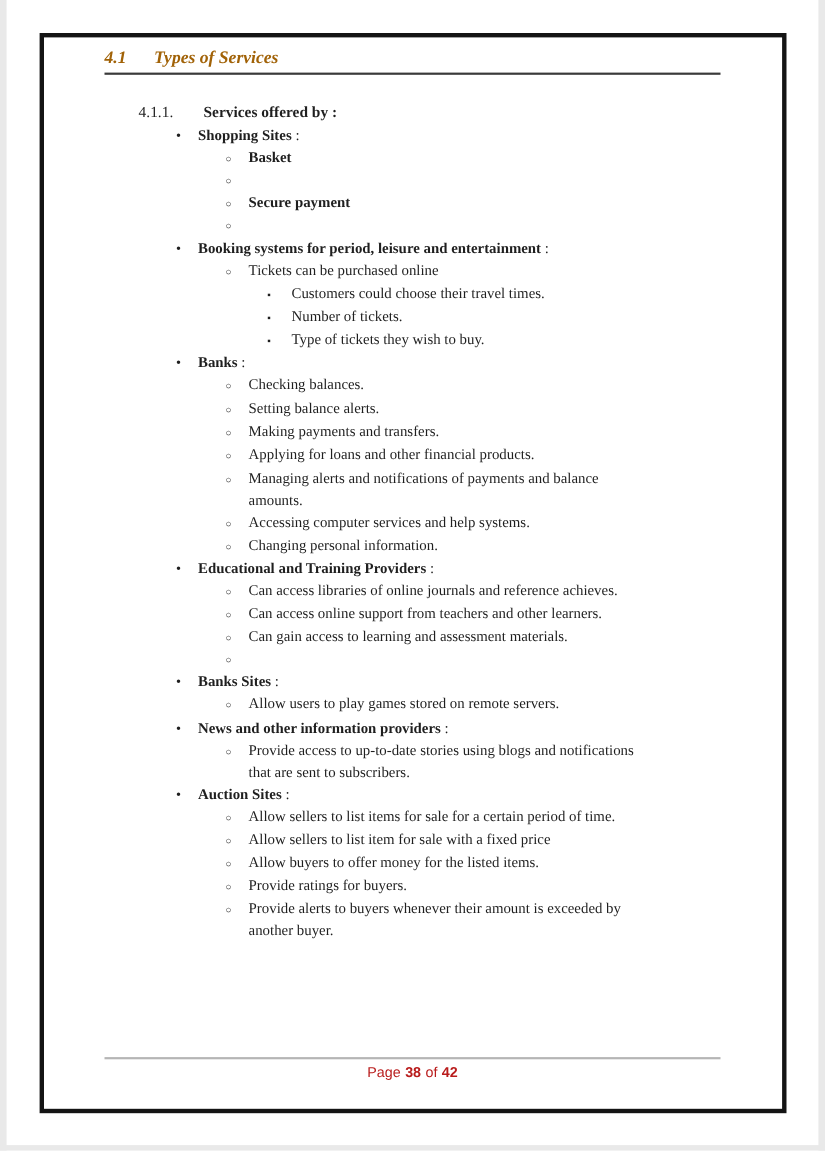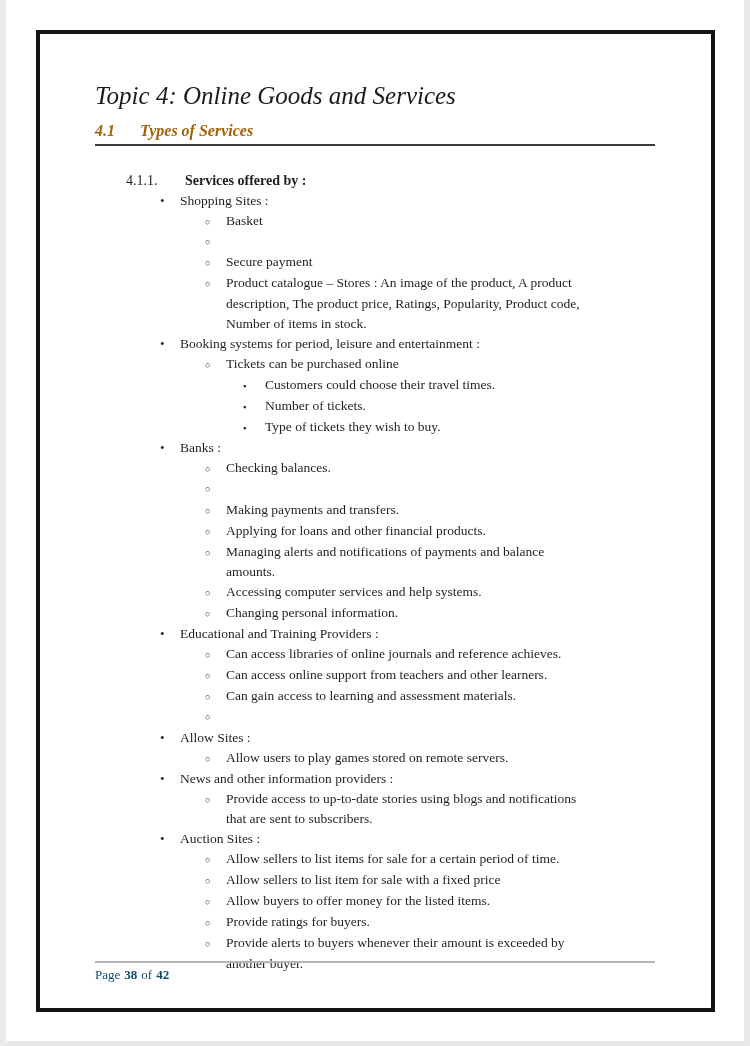--- a/index.html
+++ b/index.html
@@ -35,42 +35,41 @@
   .sub-heading { margin-top:25px; font-size:14px; line-height:20.1px; }
   .sub-num { display:inline-block; width:43px; font-weight:normal;margin-left:31px; }
   .sub-text { font-weight:bold;margin-left:16px; }
 
   .li { display:flex; align-items:baseline; font-size:13.5px; line-height:20.1px; }
   .li .m { flex:0 0 auto; text-align:left; }
   .li .t { flex:1 1 auto; }
   .l1 { padding-left:65px; }  .l1 .m { width:20px; font-size:13px; }
   .l2 { padding-left:110px; } .l2 .m { width:21px; font-size:9px; }
   .l3 { padding-left:148px; } .l3 .m { width:22px; font-size:9px; }
-  b { font-weight:normal; }
+  b { font-weight:bold; }
 
   .footer { position:absolute; left:55px; top:927px; width:560px; }
   .footer-rule { border-top:2px solid #b5b5b5; height:0; }
   .footer-text {
-    margin-top:4px; text-align:left;
-    font-family:Liberation Serif, serif; font-size:13px; color:#0c4a6e;
+    margin-top:4px; text-align:center;
+    font-family:Liberation Sans, sans-serif; font-size:13px; color:#b91c1c;
   }
   .footer-text .sp { margin-right:4px; }
   .footer-text .num { font-weight:bold; }
 </style>
 </head>
 <body>
 
 <div class="edge-strip edge-left"></div>
 <div class="edge-strip edge-right"></div>
 <div class="edge-strip edge-bottom"></div>
 
 <div class="frame">
   <div class="content">
 
-    <h1 class="doc-title">Topic 4: Online Goods and Services</h1>
 
     <div class="sec-heading">
       <span class="sec-num">4.1</span><span class="sec-title">Types of Services</span>
     </div>
 
     <div class="sub-heading">
       <span class="sub-num">4.1.1.</span><span class="sub-text">Services offered by :</span>
     </div>
 
     <div id="list">
@@ -84,21 +83,20 @@
         </div>
         <div class="li l2">
           <span class="m">○</span>
         </div>
         <div class="li l2">
           <span class="m">○</span>
           <span class="t"><b>Secure payment</b></span>
         </div>
         <div class="li l2">
           <span class="m">○</span>
-          <span class="t"><b>Product catalogue</b> – Stores : An image of the product, A product<br>description, The product price, Ratings, Popularity, Product code,<br>Number of items in stock.</span>
         </div>
         <div class="li l1">
           <span class="m">•</span>
           <span class="t"><b>Booking systems for period, leisure and entertainment</b> :</span>
         </div>
         <div class="li l2">
           <span class="m">○</span>
           <span class="t">Tickets can be purchased online</span>
         </div>
         <div class="li l3">
@@ -116,20 +114,21 @@
         <div class="li l1">
           <span class="m">•</span>
           <span class="t"><b>Banks</b> :</span>
         </div>
         <div class="li l2">
           <span class="m">○</span>
           <span class="t">Checking balances.</span>
         </div>
         <div class="li l2">
           <span class="m">○</span>
+          <span class="t">Setting balance alerts.</span>
         </div>
         <div class="li l2">
           <span class="m">○</span>
           <span class="t">Making payments and transfers.</span>
         </div>
         <div class="li l2">
           <span class="m">○</span>
           <span class="t">Applying for loans and other financial products.</span>
         </div>
         <div class="li l2">
@@ -158,21 +157,21 @@
         </div>
         <div class="li l2">
           <span class="m">○</span>
           <span class="t">Can gain access to learning and assessment materials.</span>
         </div>
         <div class="li l2">
           <span class="m">○</span>
         </div>
         <div class="li l1">
           <span class="m">•</span>
-          <span class="t"><b>Allow Sites</b> :</span>
+          <span class="t"><b>Banks Sites</b> :</span>
         </div>
         <div class="li l2">
           <span class="m">○</span>
           <span class="t">Allow users to play games stored on remote servers.</span>
         </div>
         <div class="li l1">
           <span class="m">•</span>
           <span class="t"><b>News and other information providers</b> :</span>
         </div>
         <div class="li l2">

